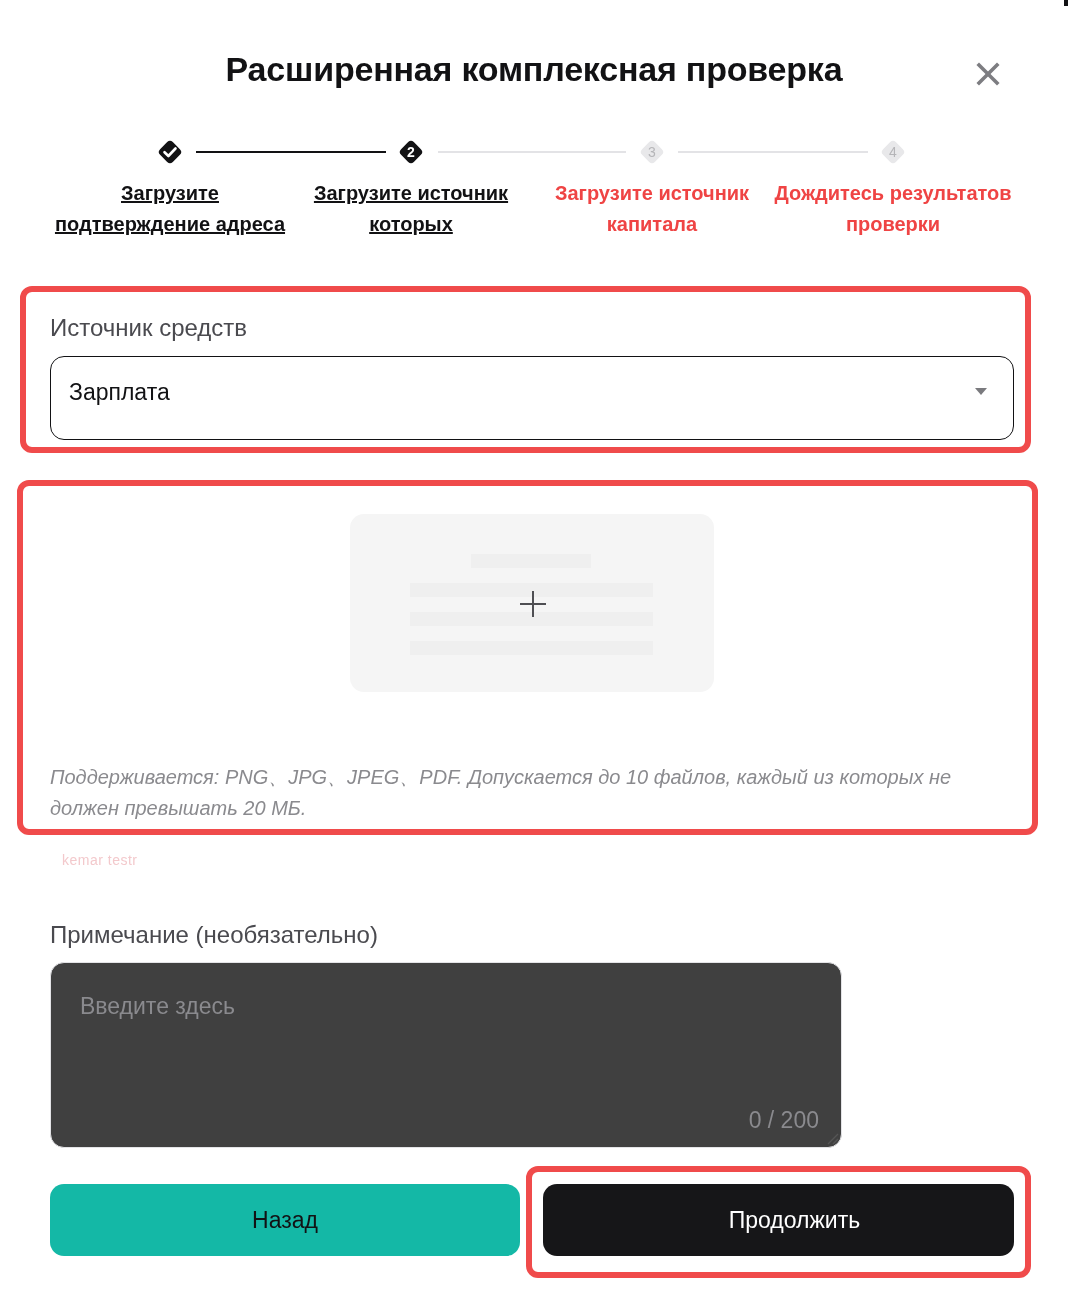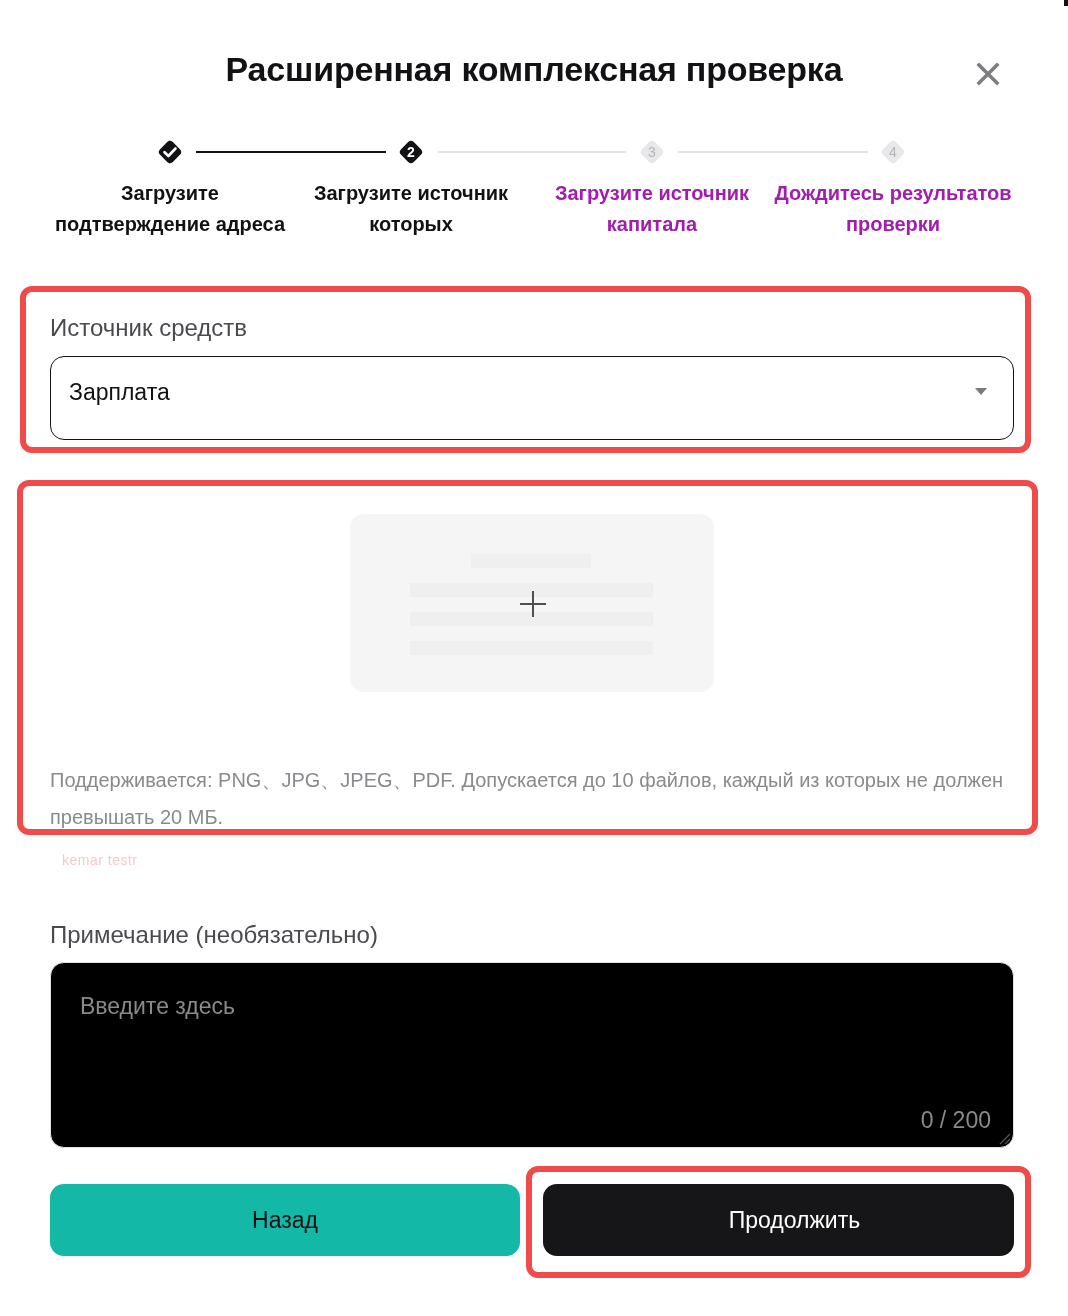--- a/index.html
+++ b/index.html
@@ -9,42 +9,42 @@
     .corner-mark { position: absolute; right: 0; top: 0; width: 4px; height: 6px; background: #121214; }
 
     .title { position: absolute; left: 0; width: 1068px; top: 50px; text-align: center; font-size: 34px; font-weight: 700; color: #121214; letter-spacing: -0.2px; }
     .close { position: absolute; left: 970px; top: 56px; width: 36px; height: 36px; cursor: pointer; }
     .close svg { width: 36px; height: 36px; }
 
     .stepper { position: absolute; left: 50px; top: 136px; width: 964px; height: 140px; }
     .step { position: absolute; top: 0; width: 240px; text-align: center; }
     .step .marker { position: absolute; left: 106px; top: 2px; width: 28px; height: 28px; }
     .step .label { position: absolute; top: 42px; left: 0; width: 240px; font-size: 20px; font-weight: 700; line-height: 30.5px; }
-    .step.done .label, .step.active .label { color: #121214; }
-    .step.pending .label { color: #a21caf; }
+    .step.done .label, .step.active .label { color: #121214; text-decoration: underline; }
+    .step.pending .label { color: #ef4444; }
     .connector { position: absolute; top: 15px; height: 2px; }
     .connector.dark { background: #121214; }
     .connector.light { background: #e3e3e6; }
 
     .highlight { position: absolute; border: 6px solid #f04b4b; border-radius: 12px; pointer-events: none; }
 
     .field-label { position: absolute; font-size: 24px; color: #4a4a4f; }
     .select { position: absolute; left: 50px; top: 356px; width: 964px; height: 84px; border: 1.5px solid #121214; border-radius: 14px; background: #fff; cursor: pointer; }
     .select .value { position: absolute; left: 18px; top: 22px; font-size: 23px; color: #121214; }
     .select .caret { position: absolute; right: 26px; top: 31px; width: 0; height: 0; border-left: 6px solid transparent; border-right: 6px solid transparent; border-top: 7px solid #7a7a7e; }
 
     .upload-tile { position: absolute; left: 350px; top: 514px; width: 364px; height: 178px; background: #f5f5f5; border-radius: 14px; cursor: pointer; }
     .upload-tile .bar { position: absolute; background: #efefef; }
     .upload-tile .plus { position: absolute; left: 169px; top: 76px; width: 28px; height: 28px; }
 
-    .hint { position: absolute; left: 50px; top: 762px; width: 970px; font-size: 20px; line-height: 37px; color: #8a8a8e; }
+    .hint { position: absolute; left: 50px; top: 762px; width: 970px; font-size: 20px; line-height: 31px; color: #8a8a8e; font-style: italic; }
 
     .faint-error { position: absolute; left: 62px; top: 852px; font-size: 14px; color: #f3c9cc; letter-spacing: 0.5px; text-align: center; }
 
-    .textarea { position: absolute; left: 50px; top: 962px; width: 964px; height: 186px; border: 1.5px solid #e3e3e6; border-radius: 14px; background: #000000; cursor: text; }
+    .textarea { position: absolute; left: 50px; top: 962px; width: 792px; height: 186px; border: 1.5px solid #e3e3e6; border-radius: 14px; background: #404040; cursor: text; }
     .textarea .placeholder { position: absolute; left: 29px; top: 30px; font-size: 23px; color: #8a8a8e; }
     .textarea .counter { position: absolute; right: 22px; top: 144px; font-size: 23px; color: #8a8a8e; }
     .textarea .resize { position: absolute; right: 2px; bottom: 2px; width: 14px; height: 14px; }
 
     .btn { position: absolute; top: 1184px; height: 72px; border-radius: 14px; font-size: 23px; display: flex; align-items: center; justify-content: center; cursor: pointer; }
     .btn-back { left: 50px; width: 470px; background: #14b8a6; color: #121214; }
     .btn-continue { left: 543px; width: 471px; background: #161618; color: #ffffff; padding-left: 32px; }
   </style>
 </head>
 <body>

